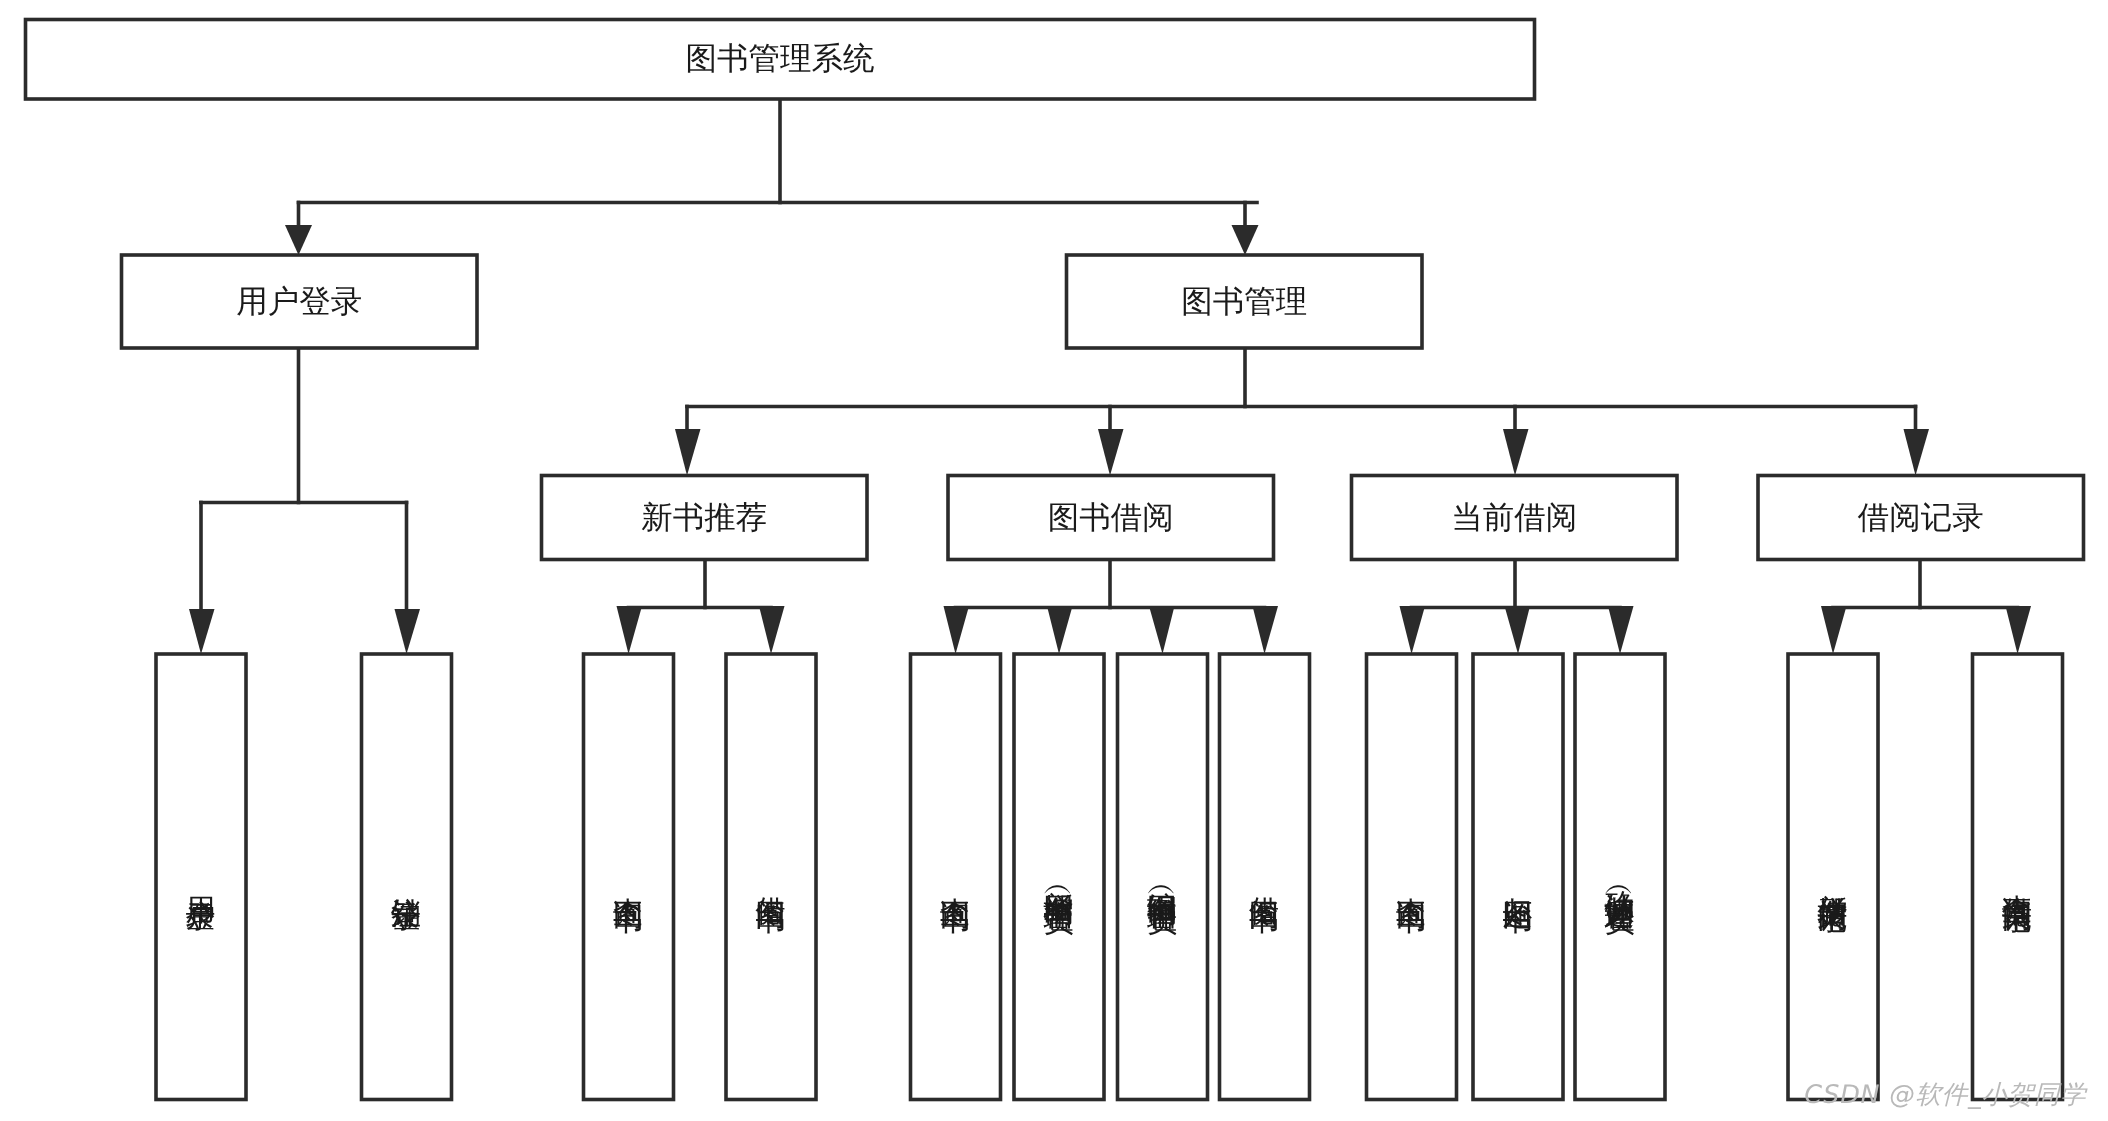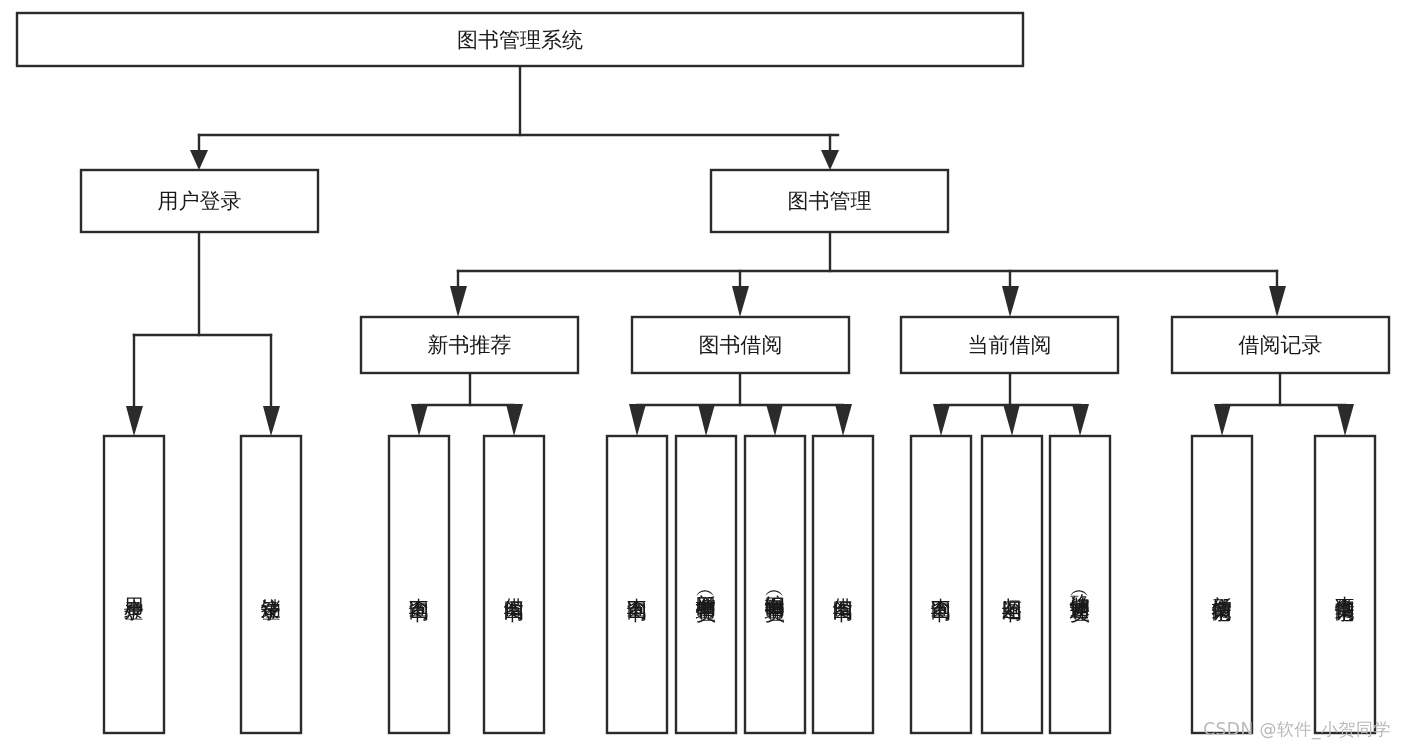--- a/index.html
+++ b/index.html
@@ -72,20 +72,21 @@
   }
   .watermark {
     position: absolute;
     right: 14px;
     bottom: 6px;
     font-family: "DejaVu Sans", "Liberation Sans", sans-serif;
     font-size: 17px;
     color: #b9b9b9;
     white-space: nowrap;
     letter-spacing: 0.5px;
+    font-style: italic;
   }
 </style>
 </head>
 <body>
 
 <div id="diagram-root">
 
   <svg class="diagram-svg" viewBox="0 0 1405 747">
     <g id="connectors-layer">
 

